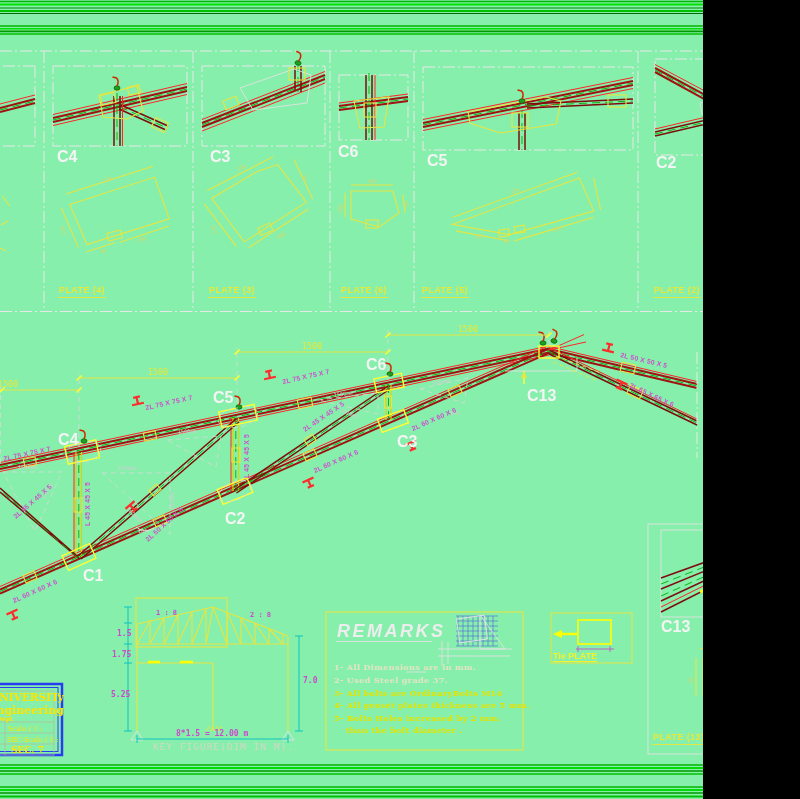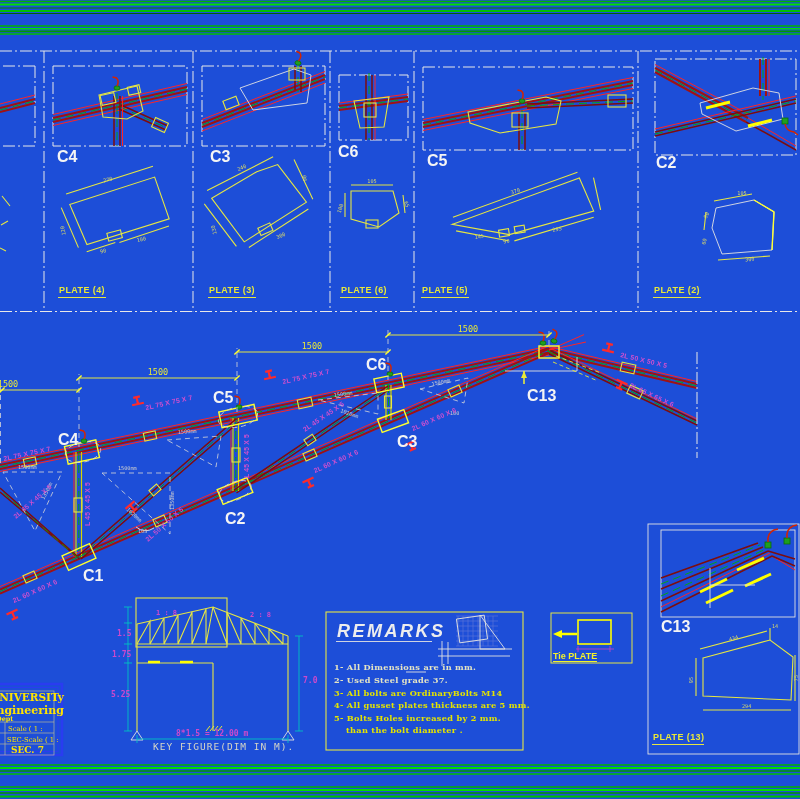--- a/index.html
+++ b/index.html
@@ -1,16 +1,16 @@
 <!DOCTYPE html>
 <html><head>
 <meta charset="utf-8">
 <style>
   html,body{margin:0;padding:0;background:#000;}
-  .sheet{position:relative;width:800px;height:799px;background:#1d4ed8;overflow:hidden;font-family:"Liberation Sans",sans-serif;}
+  .sheet{position:relative;width:703px;height:799px;background:#86efac;overflow:hidden;font-family:"Liberation Sans",sans-serif;}
   svg{position:absolute;left:0;top:0;}
   
   .rd{stroke:#a01212;stroke-width:2;fill:none}
   .rd2{stroke:#7d0d0d;stroke-width:1.5;fill:none}
   .rb{stroke:#ff2424;stroke-width:1;fill:none}
   .gc{stroke:#00ae00;stroke-width:.9;fill:none;stroke-dasharray:8 5}
   .yl{stroke:#e6e642;stroke-width:1.1;fill:none}
   .yb{stroke:#ffff2e;stroke-width:1.4;fill:none}
   .ylv{stroke:#d6d600;stroke-width:1.2;fill:none}
   .wt{stroke:#e2e2e2;stroke-width:.9;fill:none}

